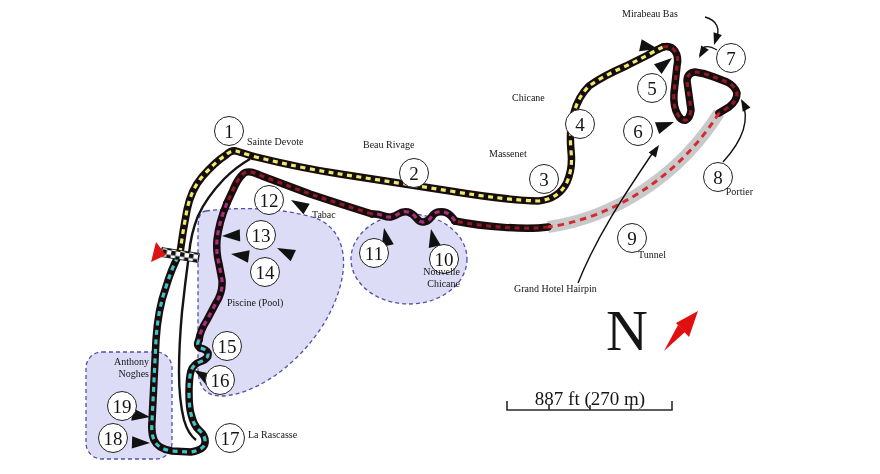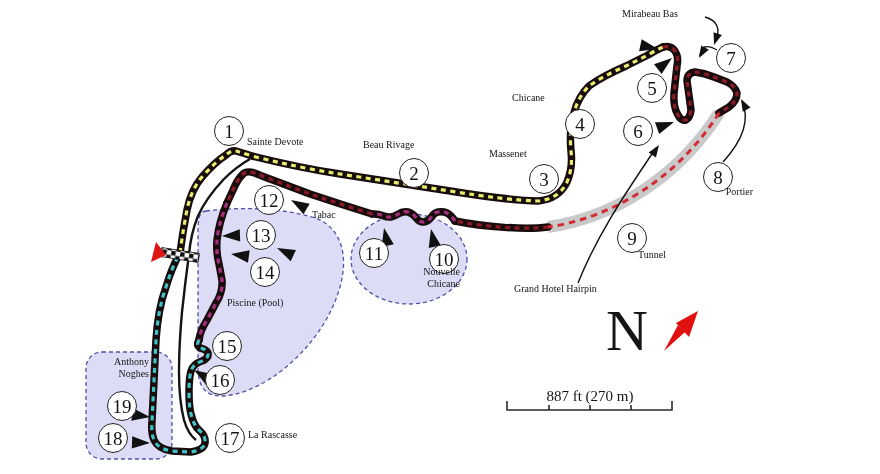--- a/index.html
+++ b/index.html
@@ -5,21 +5,21 @@
   html,body{margin:0;padding:0;background:#fff;}
   .stage{position:relative;width:880px;height:474px;background:#fff;overflow:hidden;
          font-family:"Liberation Serif","DejaVu Serif",serif;color:#151515;}
   .stage svg{position:absolute;left:0;top:0;}
   .num{position:absolute;width:28px;height:28px;border:1.7px solid #222;border-radius:50%;
        background:#fff;display:flex;align-items:center;justify-content:center;
        font-size:19px;line-height:1;z-index:3;}
   .lbl{position:absolute;font-size:10px;line-height:1.15;white-space:nowrap;z-index:4;}
   .ctr{text-align:right;white-space:pre-line;}
   .north{position:absolute;font-size:58px;line-height:1;z-index:4;}
-  .scaletxt{position:absolute;font-size:15px;text-align:center;z-index:4;}
+  .scaletxt{position:absolute;font-size:19px;text-align:center;z-index:4;}
 </style>
 </head>
 <body>
 
 <div class="stage">
 
 <svg width="880" height="474" viewBox="0 0 880 474">
   <defs>
     <pattern id="chk" width="9" height="9" patternUnits="userSpaceOnUse">
       <rect width="9" height="9" fill="#ffffff"></rect>

